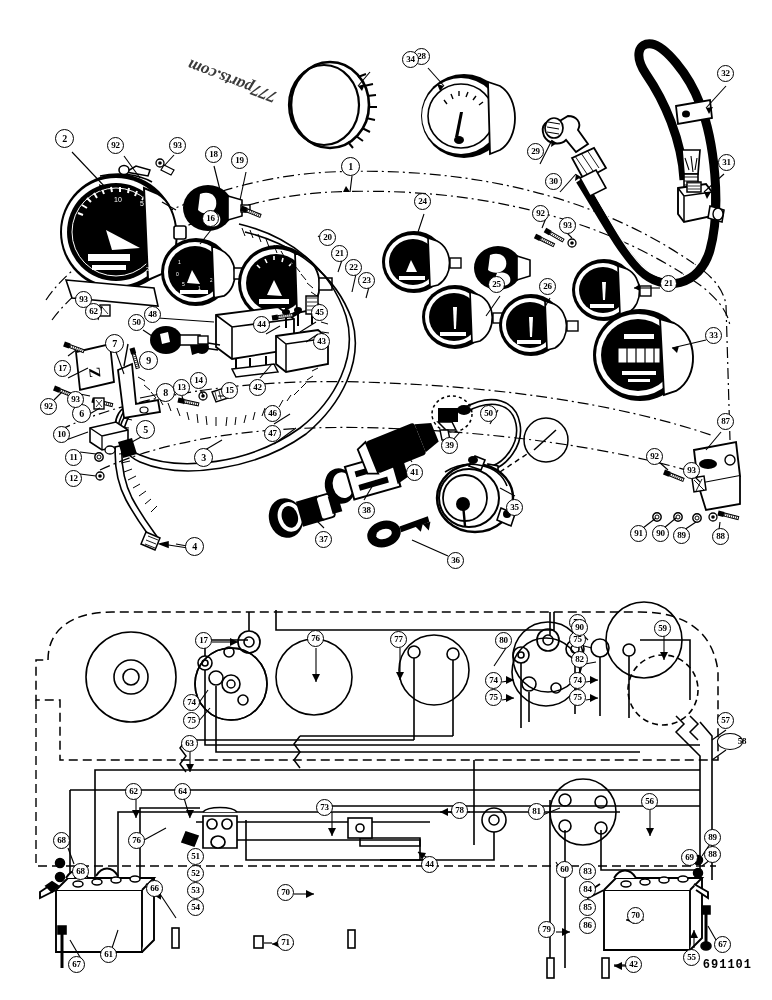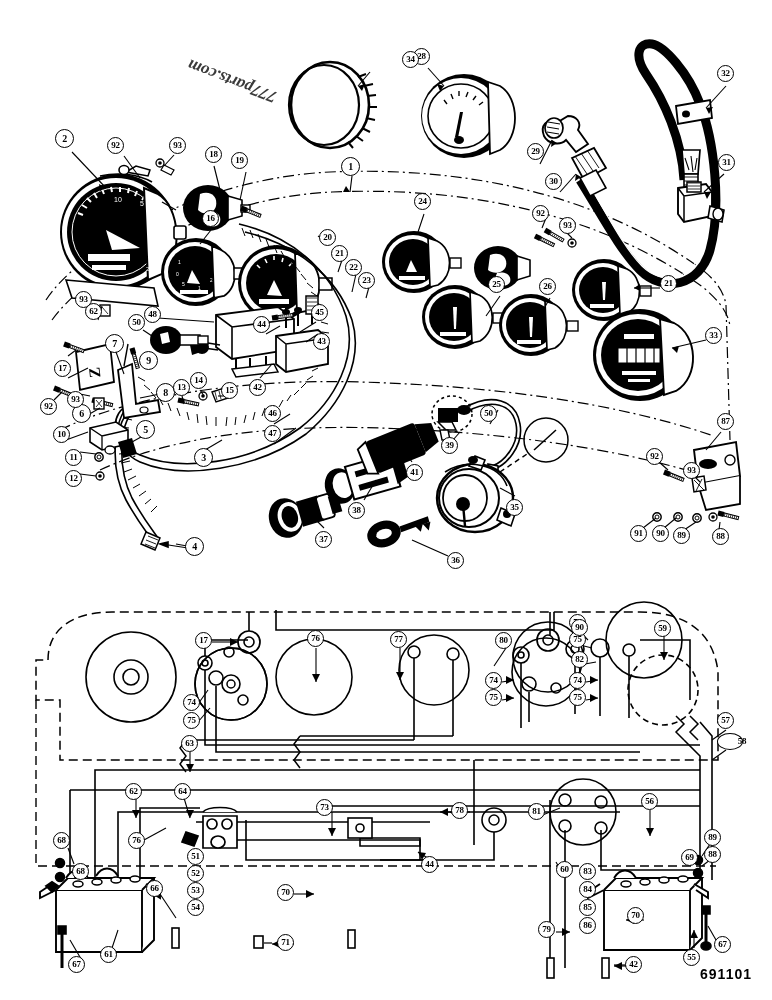--- a/index.html
+++ b/index.html
@@ -11,22 +11,22 @@
 
   
   .callout{position:absolute;width:19px;height:19px;border-radius:50%;
            border:1.6px solid #000;background:#fff;
            display:flex;align-items:center;justify-content:center;
            font-family:"Liberation Serif", serif;
            font-size:10px;font-weight:bold;line-height:1;
            letter-spacing:-0.3px;box-sizing:border-box;z-index:40;}
   .callout.sm{width:17px;height:17px;font-size:9px;}
 
-  .figno{position:absolute;right:20px;bottom:18px;font-size:14px;
-         font-family:Liberation Sans, sans-serif;letter-spacing:1px;
+  .figno{position:absolute;right:20px;bottom:28px;font-size:12px;
+         font-family:Liberation Mono, monospace;letter-spacing:1px;
          font-weight:bold;z-index:45;}
 
   .watermark{position:absolute;left:160px;top:66px;width:120px;
              font-size:17px;font-style:italic;font-weight:bold;
              font-family:"Liberation Serif", serif;color:#2a2a2a;
              transform:rotate(201deg);transform-origin:50% 50%;
              white-space:nowrap;z-index:30;opacity:.92;}
 
   .gaugetxt{position:absolute;font-size:4px;color:#fff;z-index:35;
             font-family:"Liberation Sans", sans-serif;pointer-events:none;}
@@ -824,21 +824,21 @@
       <div class="callout sm" style="left: 413px; top: 48px;">28</div>
       <div class="callout sm" style="left: 527px; top: 143px;">29</div>
       <div class="callout sm" style="left: 545px; top: 173px;">30</div>
       <div class="callout sm" style="left: 718px; top: 154px;">31</div>
       <div class="callout sm" style="left: 717px; top: 65px;">32</div>
       <div class="callout sm" style="left: 705px; top: 327px;">33</div>
       <div class="callout sm" style="left: 358px; top: 51px; margin-left: 44px;">34</div>
       <div class="callout sm" style="left: 506px; top: 499px;">35</div>
       <div class="callout sm" style="left: 447px; top: 552px;">36</div>
       <div class="callout sm" style="left: 315px; top: 531px;">37</div>
-      <div class="callout sm" style="left: 348px; top: 502px;">38</div>
+      <div class="callout sm" style="left: 358px; top: 502px;">38</div>
       <div class="callout sm" style="left: 441px; top: 437px;">39</div>
       <div class="callout sm" style="left: 480px; top: 405px;">50</div>
       <div class="callout sm" style="left: 406px; top: 464px;">41</div>
       <div class="callout sm" style="left: 249px; top: 379px;">42</div>
       <div class="callout sm" style="left: 313px; top: 333px;">43</div>
       <div class="callout sm" style="left: 253px; top: 316px;">44</div>
       <div class="callout sm" style="left: 311px; top: 304px;">45</div>
       <div class="callout sm" style="left: 264px; top: 405px;">46</div>
       <div class="callout sm" style="left: 264px; top: 425px;">47</div>
       <div class="callout sm" style="left: 144px; top: 306px;">48</div>

